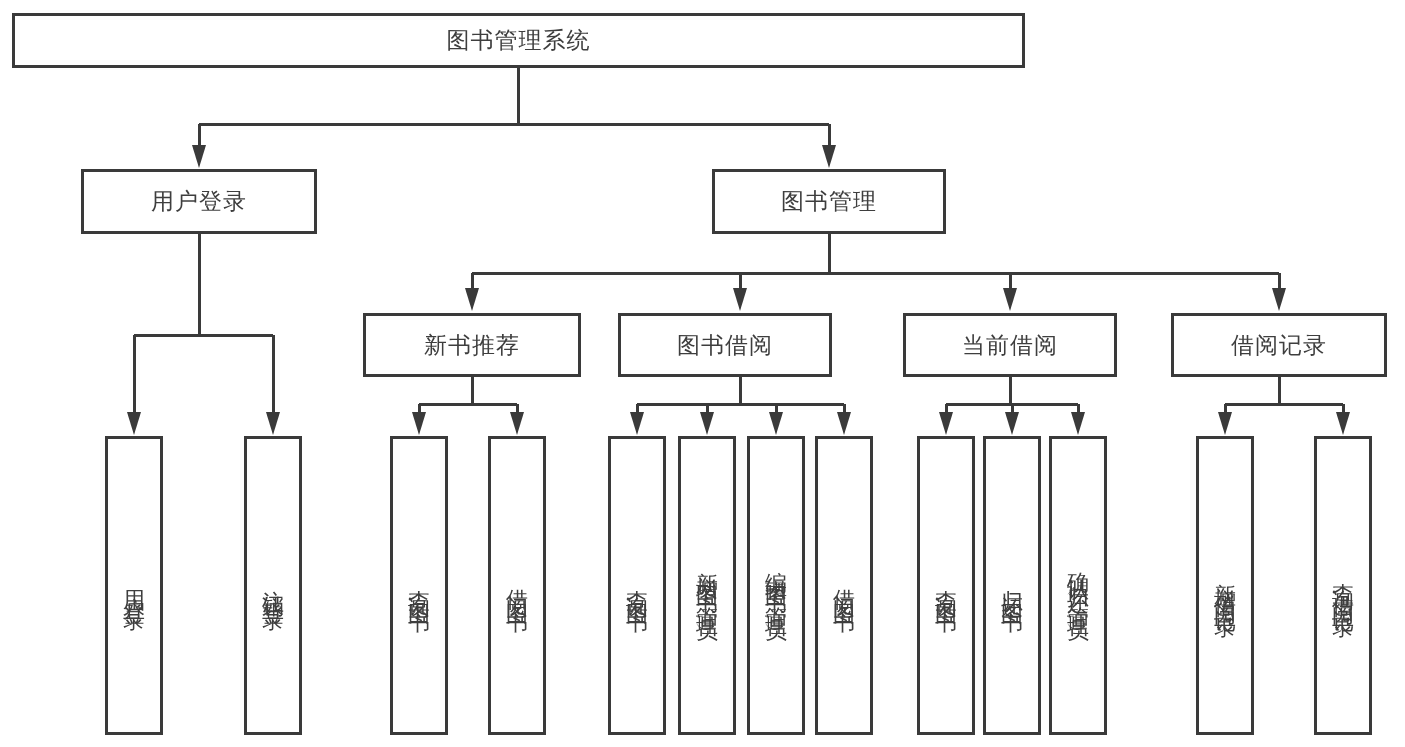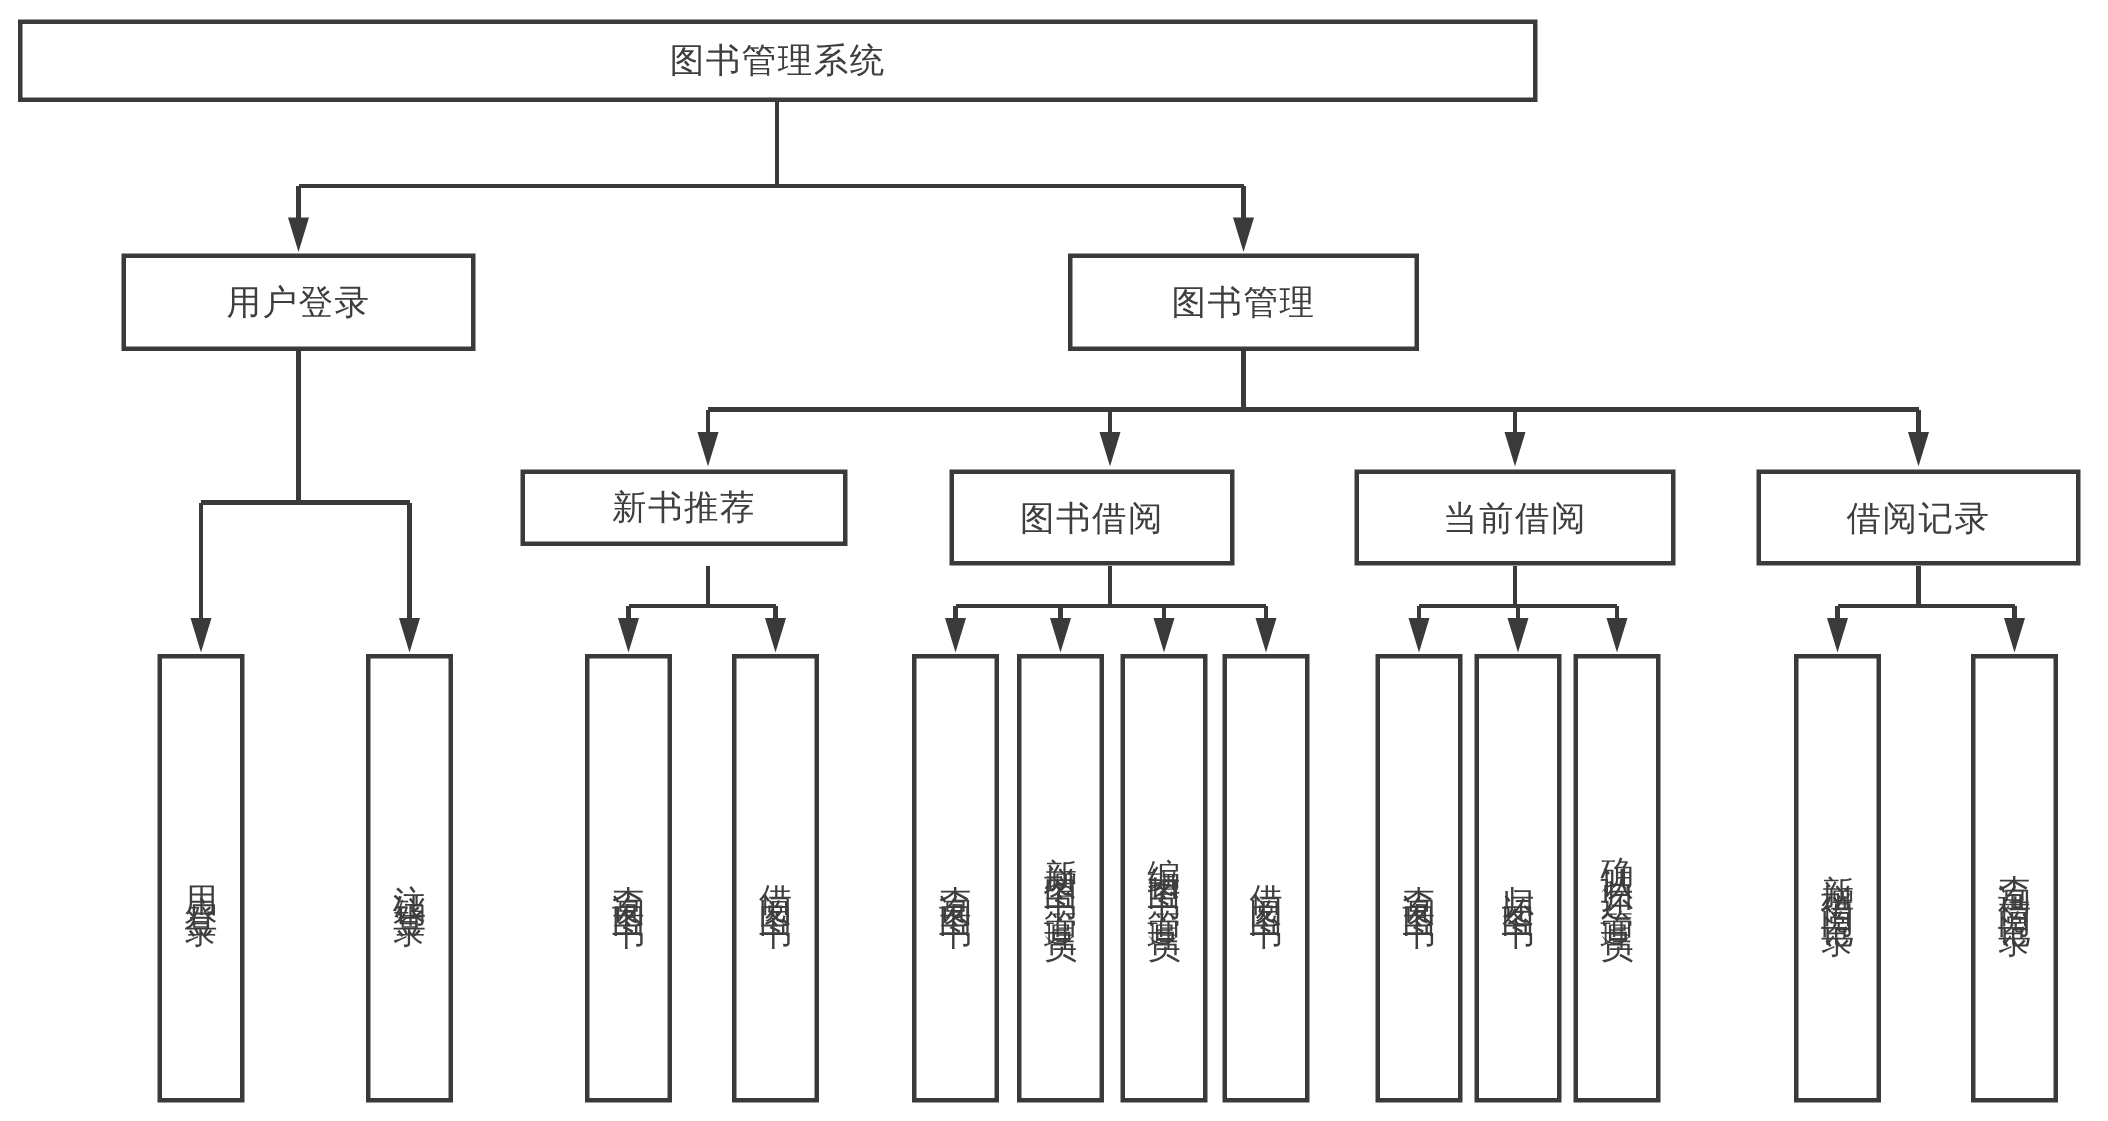--- a/index.html
+++ b/index.html
@@ -93,24 +93,24 @@
     <span class="hlabel">图书管理系统</span>
   </div>
 
   <div class="hbox" style="left:81px;top:169px;width:236px;height:65px;">
     <span class="hlabel">用户登录</span>
   </div>
   <div class="hbox" style="left:712px;top:169px;width:234px;height:65px;text-align:center;">
     <span class="hlabel">图书管理</span>
   </div>
 
-  <div class="hbox" style="left:347px;top:313px;width:218px;height:51px;text-align:center;">
+  <div class="hbox" style="left:363px;top:313px;width:218px;height:64px;text-align:center;">
     <span class="hlabel">新书推荐</span>
   </div>
-  <div class="hbox" style="left:633px;top:313px;width:190px;height:64px;">
+  <div class="hbox" style="left:618px;top:313px;width:214px;height:64px;">
     <span class="hlabel">图书借阅</span>
   </div>
   <div class="hbox" style="left:1171px;top:313px;width:216px;height:64px;">
     <span class="hlabel">借阅记录</span>
   </div>
   <div class="hbox" style="left:903px;top:313px;width:214px;height:64px;">
     <span class="hlabel">当前借阅</span>
   </div>
 
   <div class="vbox" style="left:105px;top:436px;width:58px;height:299px;">

